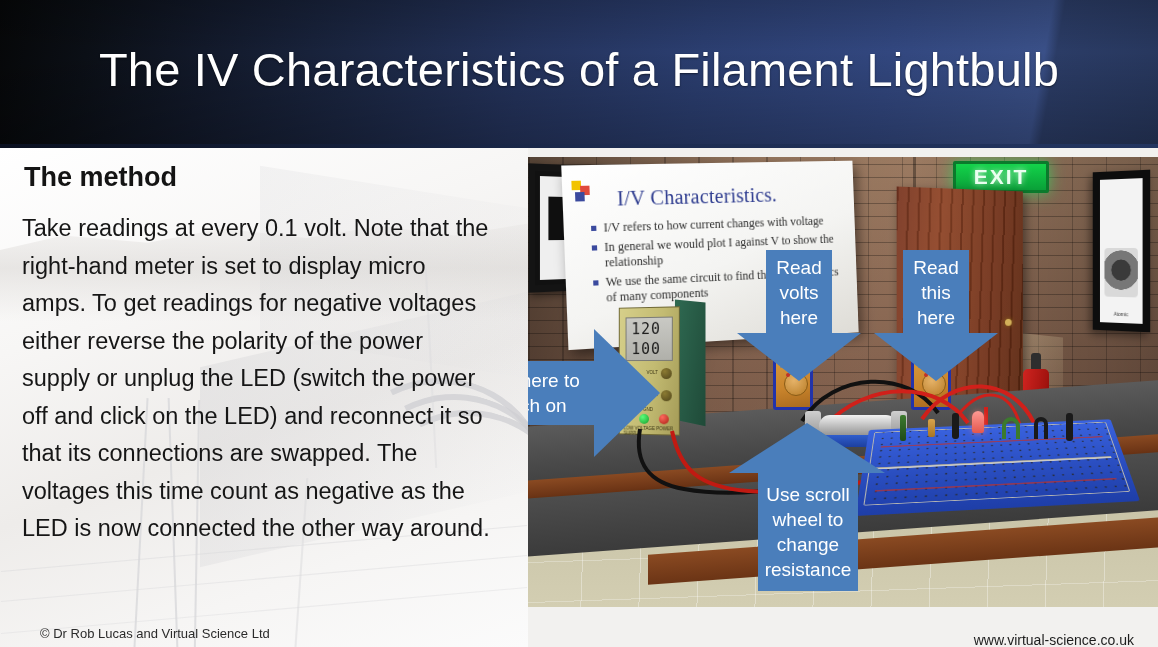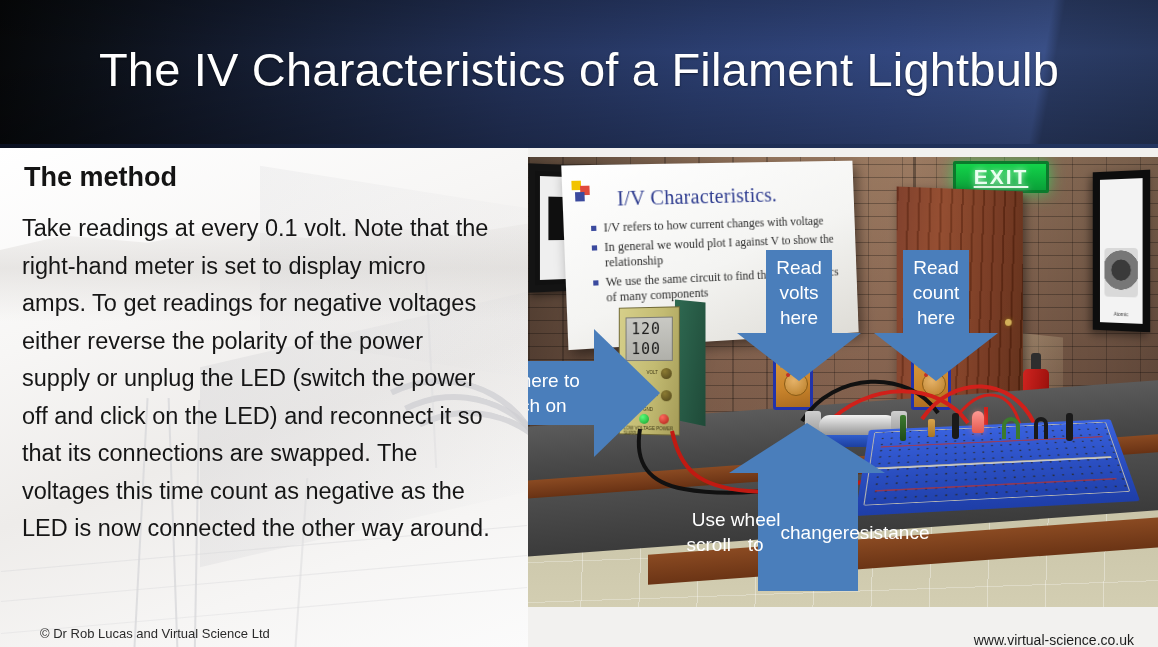--- a/index.html
+++ b/index.html
@@ -203,21 +203,20 @@
     position:absolute; left:425px; top:4px; width:96px; height:32px;
     background:linear-gradient(180deg,#13d34a,#0aa038);
     border:3px solid #0b7a2c;
     border-radius:2px;
     box-shadow:0 0 16px rgba(40,230,100,0.65);
     display:flex; align-items:center; justify-content:center;
   }
   .exit-sign span{
     color:#eafff0; font-size:21px; font-weight:bold; letter-spacing:2px;
     text-shadow:0 0 6px rgba(255,255,255,0.8);
-    text-decoration:underline;
   }
 
   
   .door{
     position:absolute; left:368px; top:32px; width:130px; height:250px;
     background:linear-gradient(95deg,#7a3722 0%, #8f4527 30%, #6e3018 75%, #59260f 100%);
     transform:perspective(800px) rotateY(14deg);
     box-shadow:3px 4px 10px rgba(0,0,0,0.45);
   }
   .door-grain{
@@ -602,26 +601,26 @@
 
   <div class="callout callout-volts" style="left:238px; top:93px; width:66px; height:84px; flex-direction:column;">
     <span class="callout-line">Read</span>
     <span class="callout-line">volts</span>
     <span class="callout-line">here</span>
   </div>
   <div class="arrow-down" style="left:209px; top:176px;"></div>
 
   <div class="callout callout-amps" style="left:375px; top:93px; width:66px; height:84px; flex-direction:column;">
     <span class="callout-line">Read</span>
-    <span class="callout-line">count</span>
+    <span class="callout-line">this</span>
     <span class="callout-line">here</span>
   </div>
   <div class="arrow-down" style="left:346px; top:176px;"></div>
 
   <div class="arrow-up" style="left:201px; top:266px;"></div>
-  <div class="callout callout-scroll" style="left:230px; top:316px; width:100px; height:118px; flex-direction:row;">
+  <div class="callout callout-scroll" style="left:230px; top:316px; width:100px; height:118px; flex-direction:column;">
     <span class="callout-line">Use scroll</span>
     <span class="callout-line">wheel to</span>
     <span class="callout-line">change</span>
     <span class="callout-line">resistance</span>
   </div>
 
 </div>
 
 </body></html>

